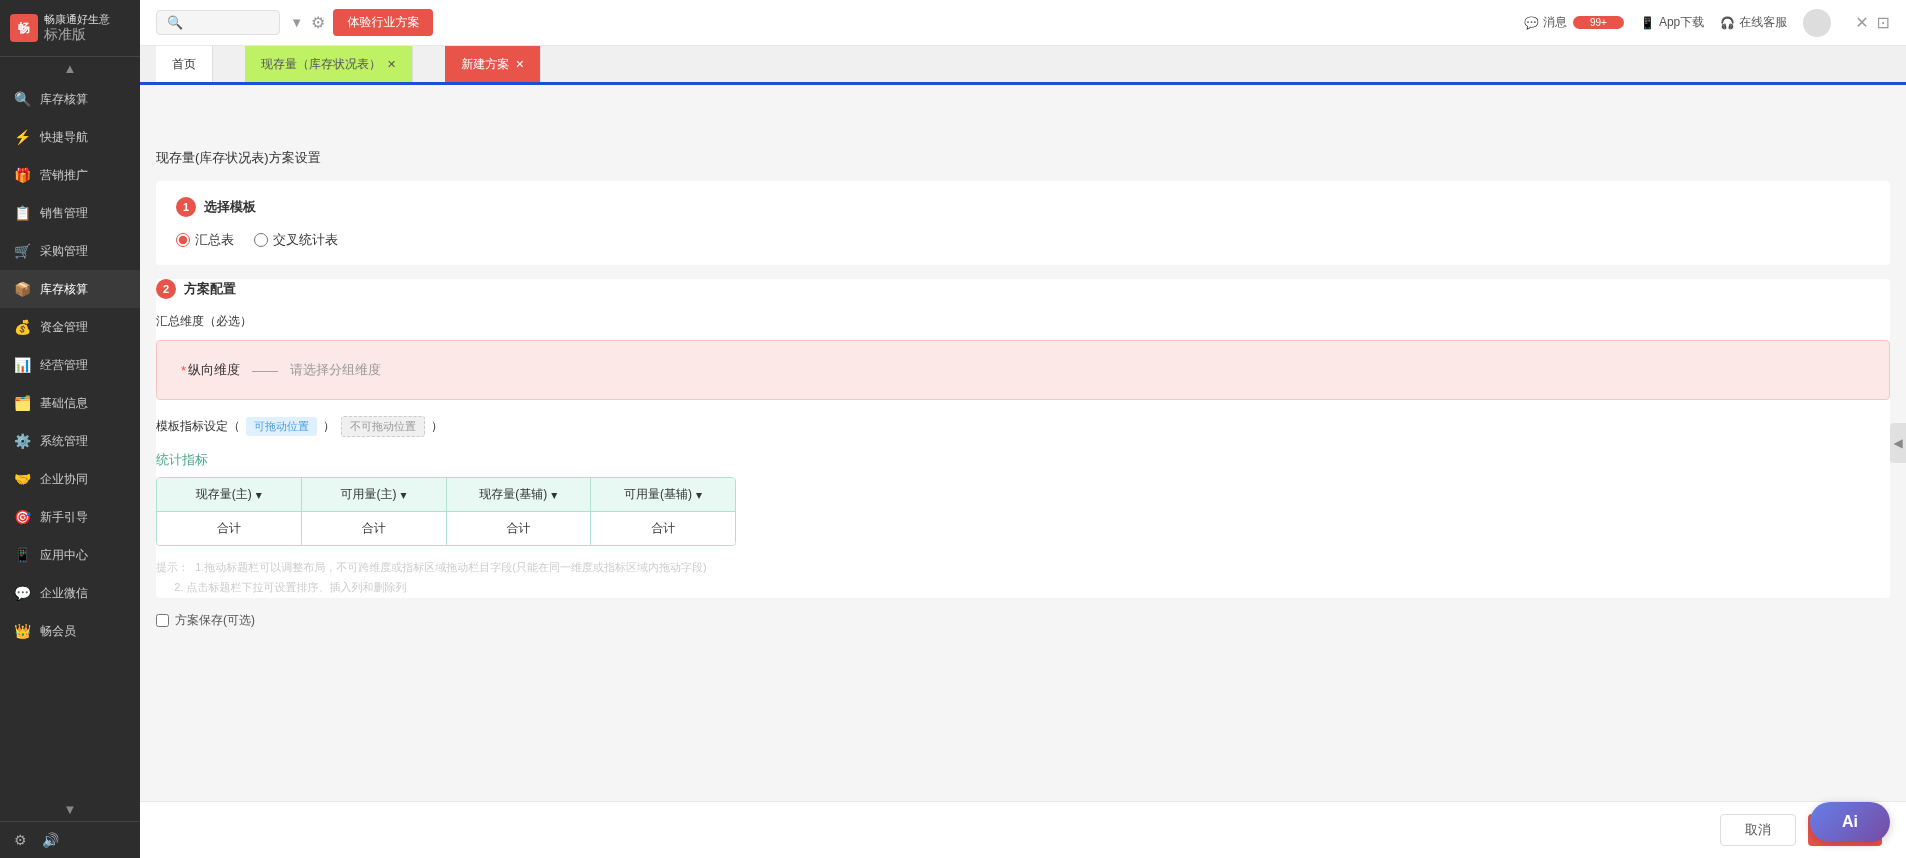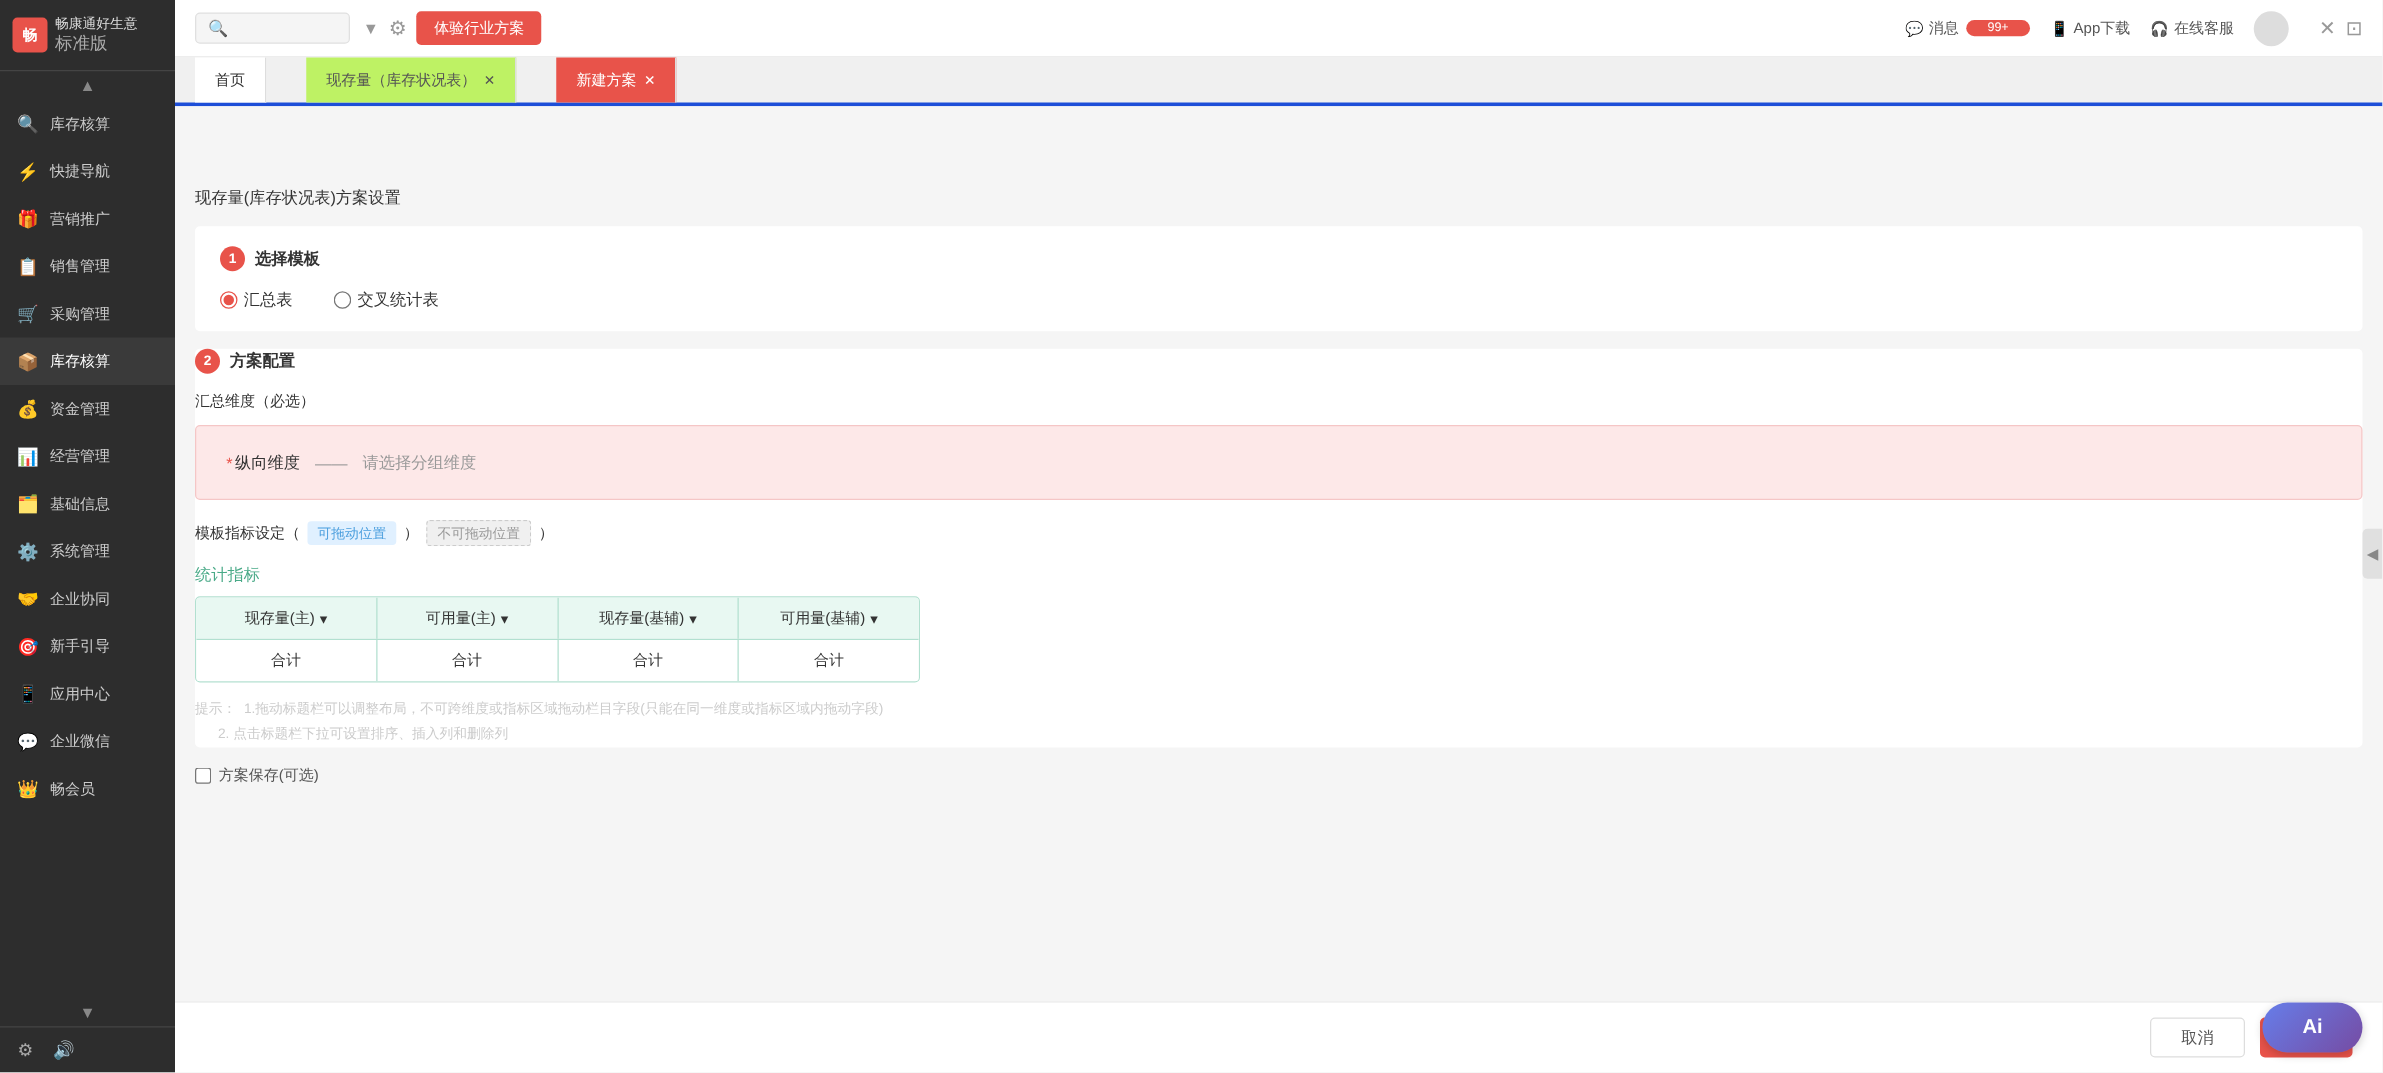--- a/index.html
+++ b/index.html
@@ -135,21 +135,21 @@
     }
     .section-number {
       width: 20px; height: 20px; background: #e8534a; color: white;
       border-radius: 50%; display: flex; align-items: center; justify-content: center;
       font-size: 11px; font-weight: bold; flex-shrink: 0;
     }
     .section-title { font-size: 13px; font-weight: bold; color: #333; }
 
     
     .template-options {
-      display: flex; align-items: center; gap: 33px; flex-wrap: wrap;
+      display: flex; align-items: center; gap: 20px; flex-wrap: wrap;
     }
     .radio-option {
       display: flex; align-items: center; gap: 5px; cursor: pointer;
     }
     .radio-input { width: 14px; height: 14px; cursor: pointer; accent-color: #e8534a; }
     .radio-label { font-size: 13px; color: #333; }
 
     
     .config-section { padding: 0; }
     .config-label { font-size: 12px; color: #333; margin-bottom: 10px; }

